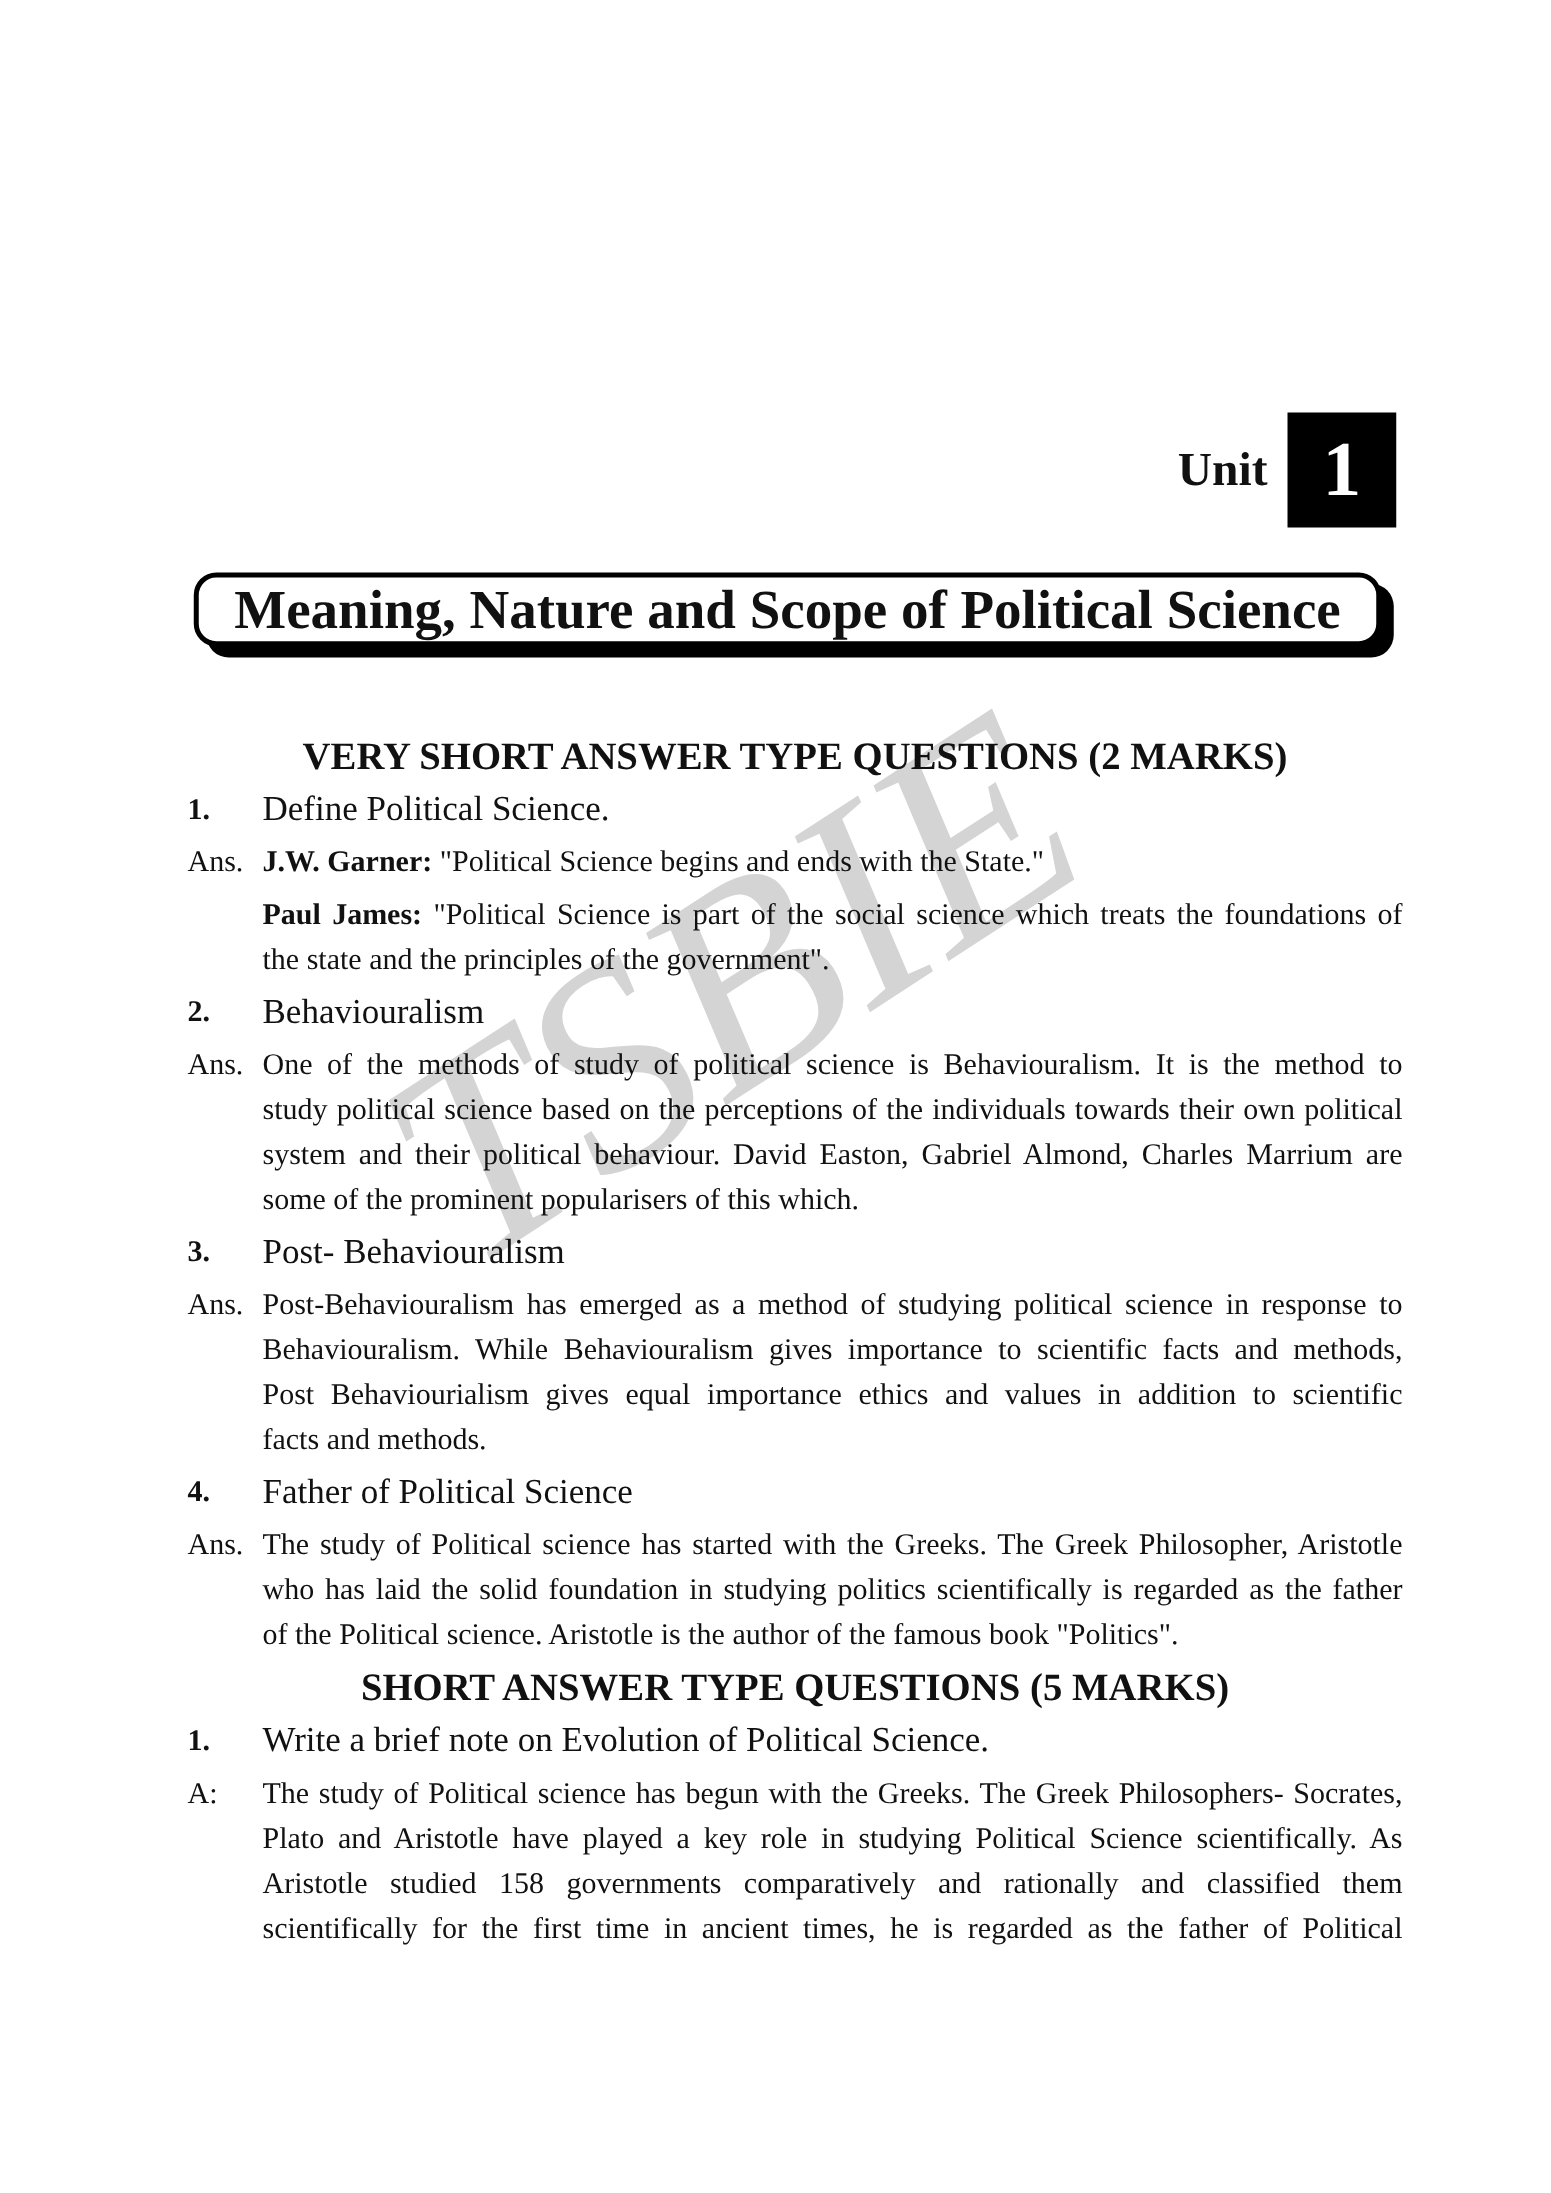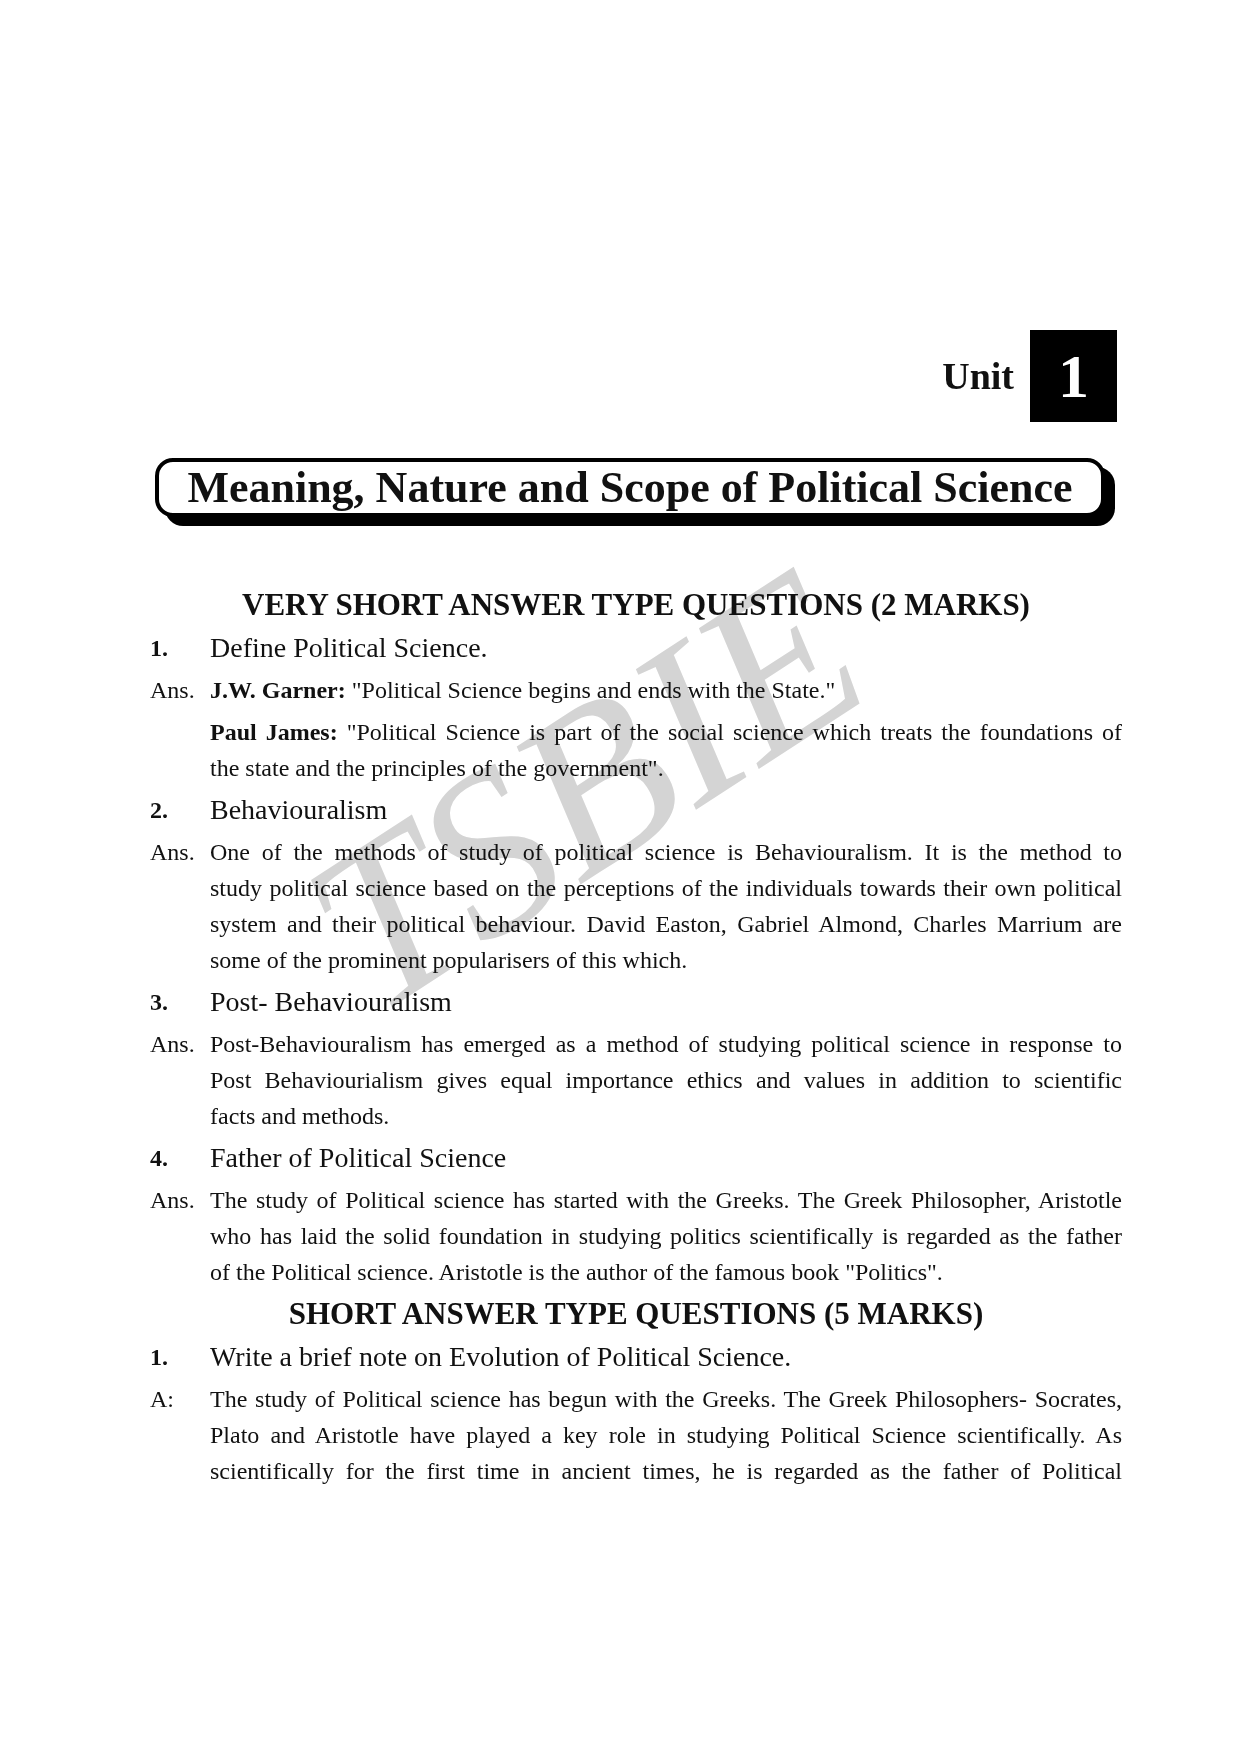--- a/index.html
+++ b/index.html
@@ -180,20 +180,21 @@
       </div>
       <div class="row">
         <span class="marker bold">3.</span>
         <div class="qtext">Post- Behaviouralism</div>
       </div>
       <div class="row">
         <span class="marker">Ans.</span>
         <div class="ans-body">
           <div class="para">
             <div class="line j">Post-Behaviouralism has emerged as a method of studying political science in response to</div>
+            <div class="line j">Behaviouralism. While Behaviouralism gives importance to scientific facts and methods,</div>
             <div class="line j">Post Behaviourialism  gives equal importance ethics and values in addition to scientific</div>
             <div class="line">facts and methods.</div>
           </div>
         </div>
       </div>
       <div class="row">
         <span class="marker bold">4.</span>
         <div class="qtext">Father of Political Science</div>
       </div>
       <div class="row">
@@ -210,19 +211,20 @@
       <div class="row">
         <span class="marker bold">1.</span>
         <div class="qtext">Write a brief note on Evolution of Political Science.</div>
       </div>
       <div class="row">
         <span class="marker">A:</span>
         <div class="ans-body">
           <div class="para">
             <div class="line j">The study of Political science has begun with the Greeks. The Greek Philosophers- Socrates,</div>
             <div class="line j">Plato and Aristotle have played a key role in studying Political Science scientifically.  As</div>
+            <div class="line j">Aristotle studied 158 governments  comparatively and rationally and classified them</div>
             <div class="line j">scientifically for the first time in ancient times, he is regarded as the father of Political</div>
           </div>
         </div>
       </div>
     </div>
 
 </div>
 
 </body></html>

